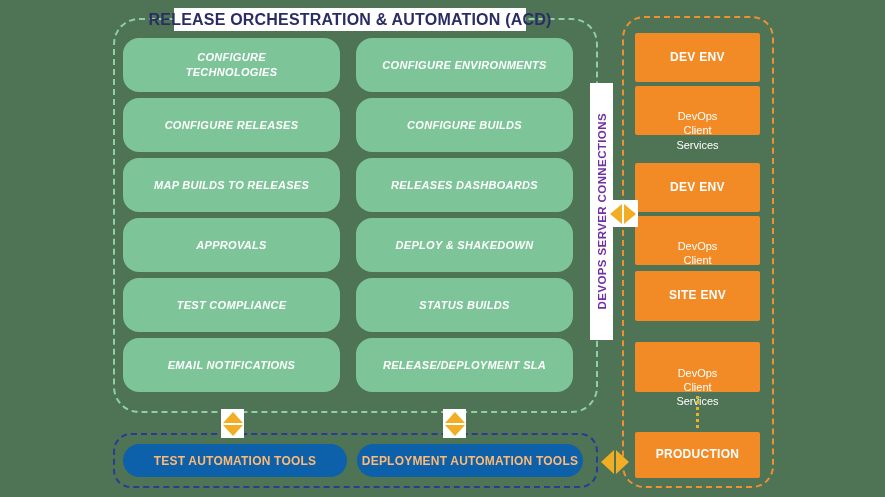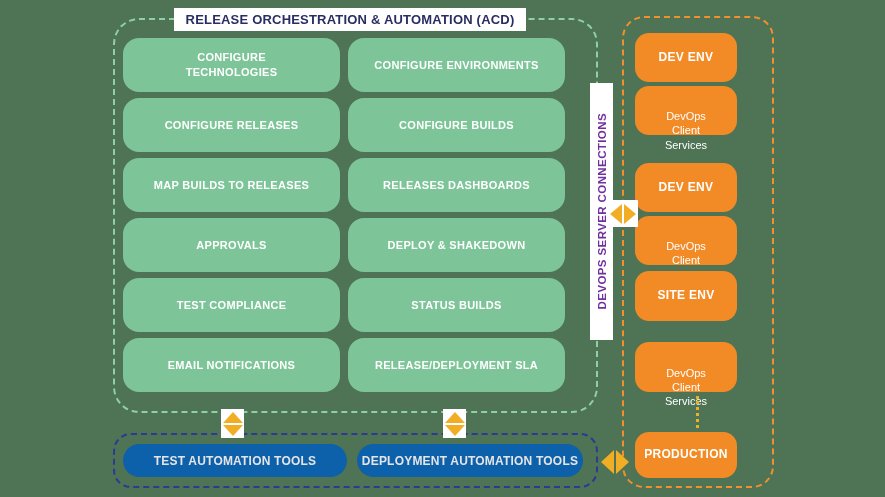--- a/index.html
+++ b/index.html
@@ -10,27 +10,27 @@
     font-family:"Liberation Sans", sans-serif;
   }
   
   .main-frame {
     position:absolute; left:113px; top:18px; width:485px; height:395px;
     border:2px dashed #8fd1a4; border-radius:26px;
   }
   .title-bar {
     position:absolute; left:174px; top:8px; width:352px; height:23px;
     background:#ffffff; display:flex; align-items:center; justify-content:center;
-    color:#2a2d64; font-weight:bold; font-size:13px; letter-spacing:.2px;
+    color:#2a2d64; font-weight:bold; font-size:16px; letter-spacing:.2px;
     white-space:nowrap;
   }
   .grid {
     position:absolute; left:123px; top:38px; width:442px;
     display:grid; grid-template-columns:217px 217px;
-    grid-auto-rows:54px; gap:6px 8px;
+    grid-auto-rows:54px; gap:6px 16px;font-style:italic;
   }
   .gbox {
     background:#7dc598; border-radius:16px;
     display:flex; align-items:center; justify-content:center;
   }
   .gbox span {
     color:#ffffff; font-weight:bold; font-size:11px; letter-spacing:.3px;
     text-align:center; white-space:pre-line; line-height:1.35;
   }
   
@@ -44,33 +44,33 @@
     white-space:nowrap;
   }
   
   .bottom-frame {
     position:absolute; left:113px; top:433px; width:485px; height:55px;
     border:2px dashed #2c3a92; border-radius:18px;
   }
   .pill {
     position:absolute; top:444px; height:33px; background:#0d60aa;
     border-radius:16.5px; display:flex; align-items:center; justify-content:center;
-    color:#e5e5e5; font-weight:bold; font-size:12px; letter-spacing:.2px;
+    color:#fdba74; font-weight:bold; font-size:12px; letter-spacing:.2px;
     white-space:nowrap;
   }
   .pill-1 { left:123px; width:224px; }
   .pill-2 { left:357px; width:226px; }
   
   .right-frame {
     position:absolute; left:622px; top:16px; width:152px; height:472px;
     border:2px dashed #f0912e; border-radius:22px;
   }
   .obox {
-    position:absolute; left:635px; width:102px; background:#f28b26;
-    border-radius:14px; display:flex; align-items:center; justify-content:center;
+    position:absolute; left:635px; width:125px; background:#f28b26;
+    border-radius:2px; display:flex; align-items:center; justify-content:center;
   }
   .obox span {
     color:#ffffff; text-align:center; white-space:pre-line; line-height:1.3;
   }
   .obox.env span  { font-weight:bold; font-size:12px; letter-spacing:.3px; }
   .obox.svc span  { font-weight:normal; font-size:11px;margin-top:40px; }
   .obox.prod span { font-weight:bold; font-size:12px; letter-spacing:.3px; }
   .env1 { top:33px;  height:49px; }
   .svc1 { top:86px;  height:49px; }
   .env2 { top:163px; height:49px; }

